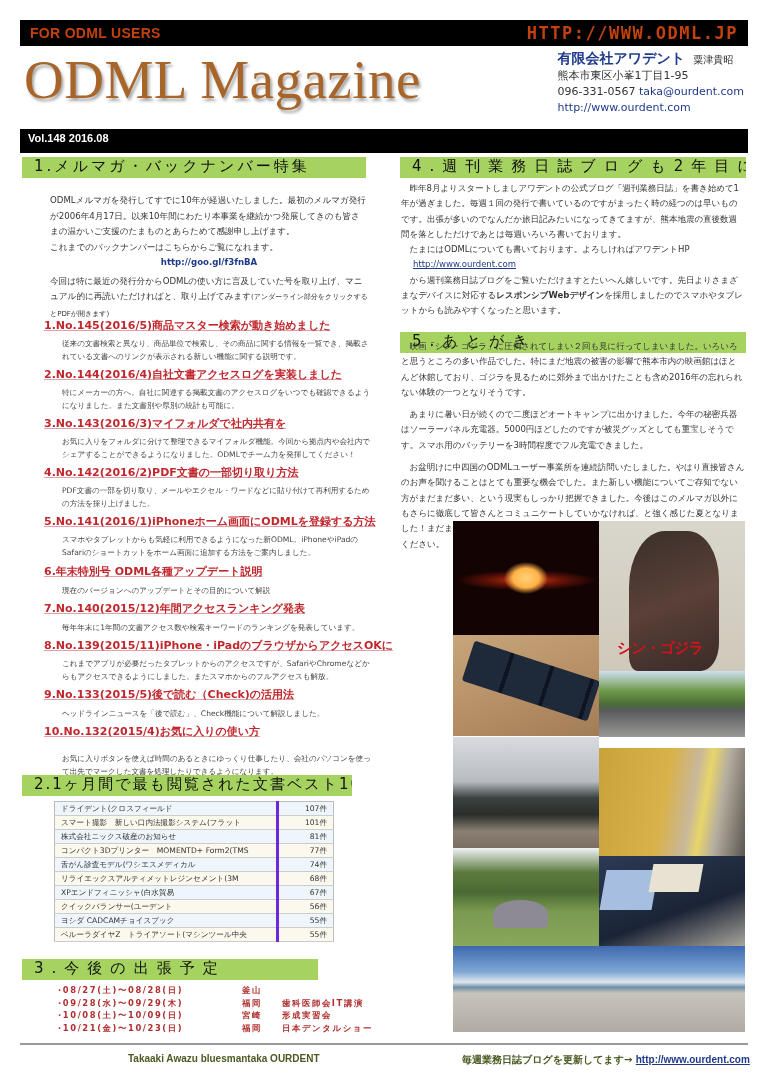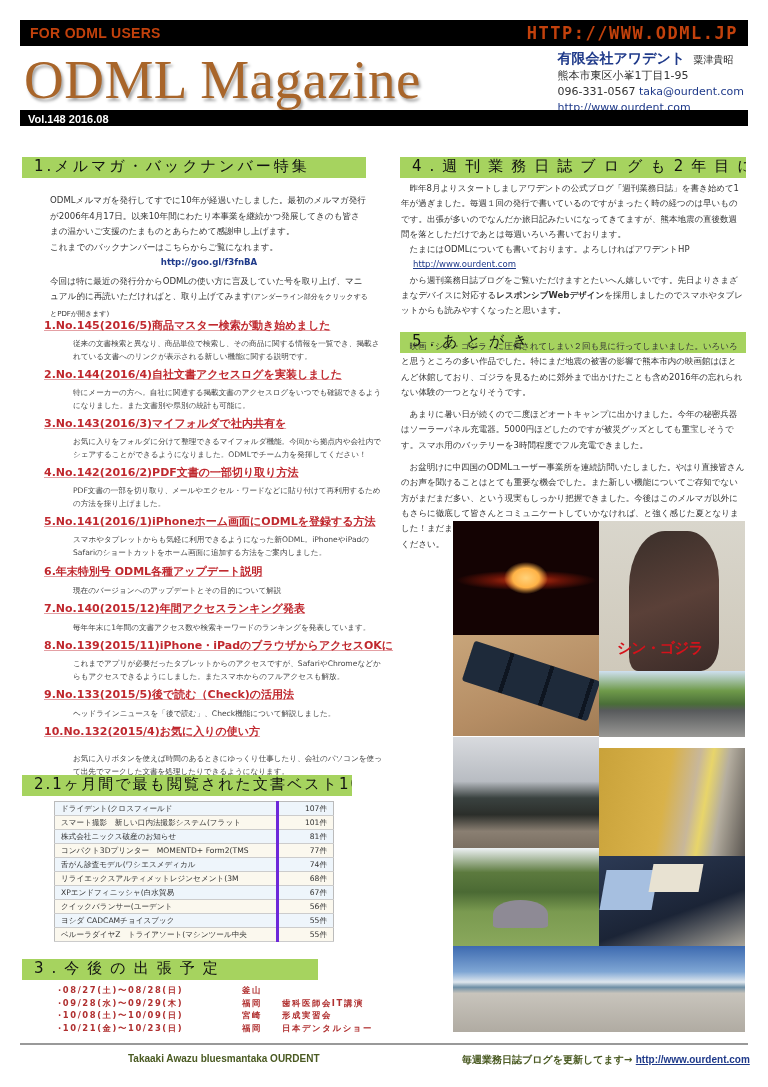--- a/index.html
+++ b/index.html
@@ -13,32 +13,32 @@
   .topbar .right { font-size: 17px; letter-spacing: 1.5px; font-family: "DejaVu Sans Mono", monospace; }
 
   .masthead { position: absolute; left: 20px; top: 46px; width: 728px; height: 70px; }
   .mag-title { position: absolute; left: 4px; top: 2px; font-family: "Liberation Serif", "DejaVu Serif", serif; font-size: 55px; color: #a8652a;
     text-shadow: 2px 3px 3px rgba(0,0,0,0.35); letter-spacing: 0.5px; line-height: 64px; }
   .company { position: absolute; right: 4px; top: 4px; text-align: left; font-size: 11px; line-height: 16px; color: #333; }
   .company .name { font-size: 14px; font-weight: bold; color: #1f3a8a; }
   .company .person { font-size: 10px; color: #333; margin-left: 8px; font-weight: normal; }
   .company .blue { color: #1f3a8a; }
 
-  .volbar { position: absolute; left: 20px; top: 110px; width: 728px; height: 16px; background: #000; color: #fff; font-family: "Liberation Sans", sans-serif;
+  .volbar { position: absolute; left: 20px; top: 129px; width: 728px; height: 24px; background: #000; color: #fff; font-family: "Liberation Sans", sans-serif;
     font-weight: bold; font-size: 11px; padding: 3px 8px; }
 
   .sec-head { position: absolute; height: 21px; background: #a6d35f; color: #111; font-size: 15px; font-weight: normal; padding: 0 12px; letter-spacing: 3px; white-space: nowrap; overflow: hidden; line-height: 19px; }
   .sec-head.wide-spacing { letter-spacing: 8px; }
 
   .body-text { position: absolute; font-size: 8.6px; line-height: 15.5px; color: #333; }
   .link { color: #1f3a8a; font-weight: bold; }
   .link-u { color: #1f3a8a; text-decoration: underline; }
 
   .item-title { position: absolute; left: 44px; font-size: 11px; font-weight: bold; color: #c0282e; text-decoration: underline; text-decoration-color: #e4a0a4; white-space: nowrap; }
-  .item-desc { position: absolute; left: 73px; width: 310px; font-size: 7.6px; line-height: 13px; color: #444; }
+  .item-desc { position: absolute; left: 62px; width: 310px; font-size: 7.6px; line-height: 13px; color: #444; }
 
   
   .rank-table { position: absolute; left: 54px; top: 801px; width: 280px; border: 1px solid #bbb; border-collapse: collapse; }
   .rank-table td { font-size: 7.6px; height: 14px; padding: 0 6px; border-bottom: 1px solid #ccc; color: #333; white-space: nowrap; overflow: hidden; }
   .rank-table tr:nth-child(odd) td { background: #eef5fb; }
   .rank-table tr:nth-child(even) td { background: #fbf8ee; }
   .rank-table td.count { text-align: right; border-left: 3px solid #6d28d9; width: 56px; }
 
   .schedule { position: absolute; left: 58px; top: 984px; font-size: 8.4px; line-height: 12.6px; color: #b03030; font-weight: bold; letter-spacing: 1.6px; }
   .schedule .row { white-space: nowrap; display: flex; }

